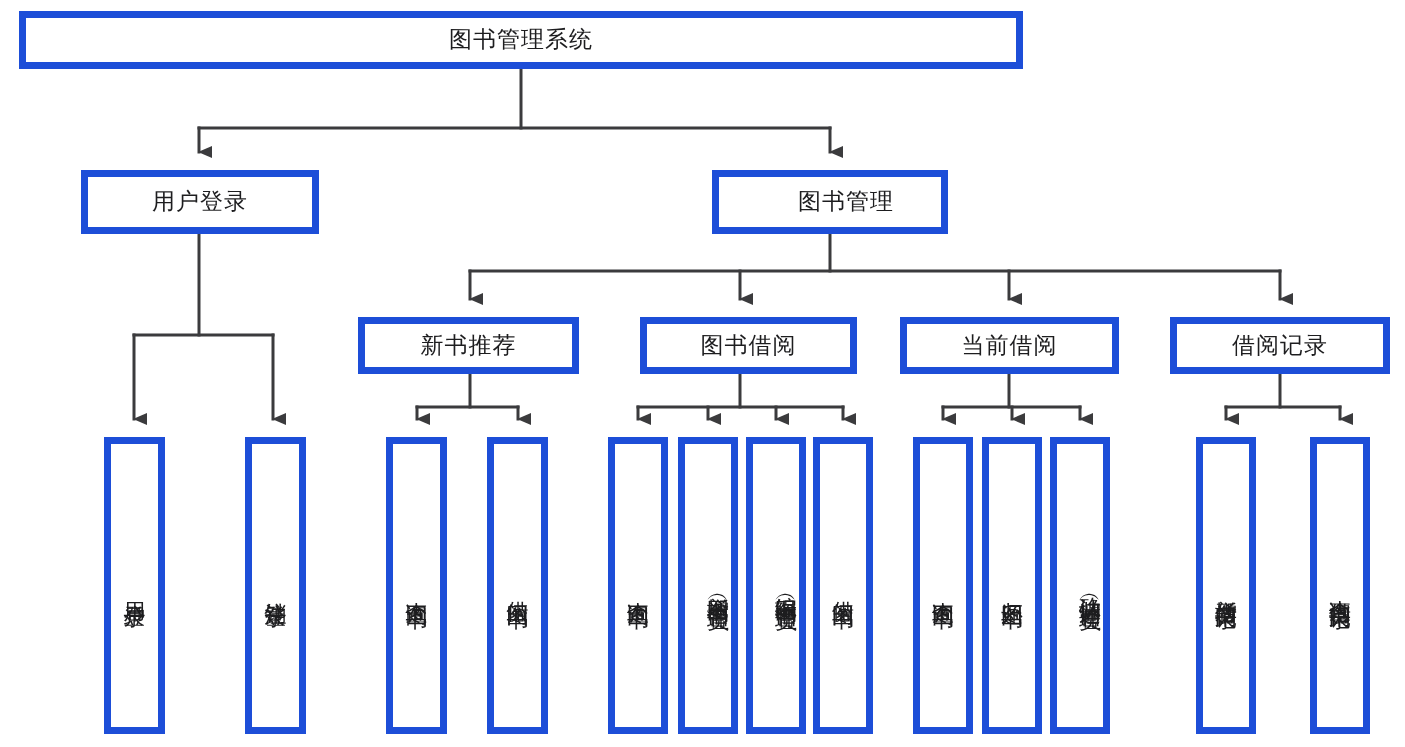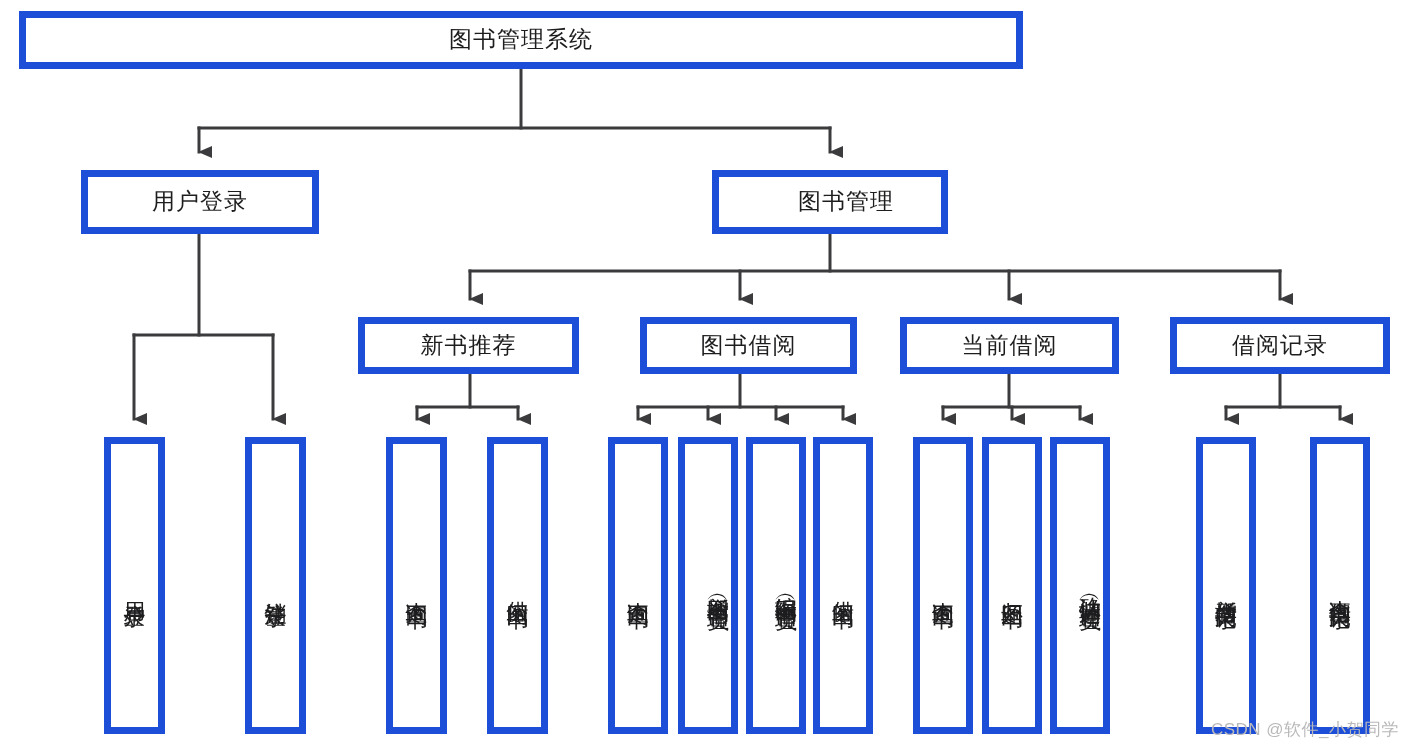--- a/index.html
+++ b/index.html
@@ -183,14 +183,13 @@
   <div class="node vert" style="left: 1050px; top: 437px; width: 60px; height: 297px;">
     <span class="label">确认归还（管理员）</span>
   </div>
   <div class="node vert mid" style="left: 1196px; top: 437px; width: 60px; height: 297px;">
     <span class="label">新增借阅记录</span>
   </div>
   <div class="node vert mid" style="left: 1310px; top: 437px; width: 60px; height: 297px;">
     <span class="label">查询借阅记录</span>
   </div>
 
-  <div id="watermark">CSDN @软件_小贺同学</div>
 </div>
 
 </body></html>

